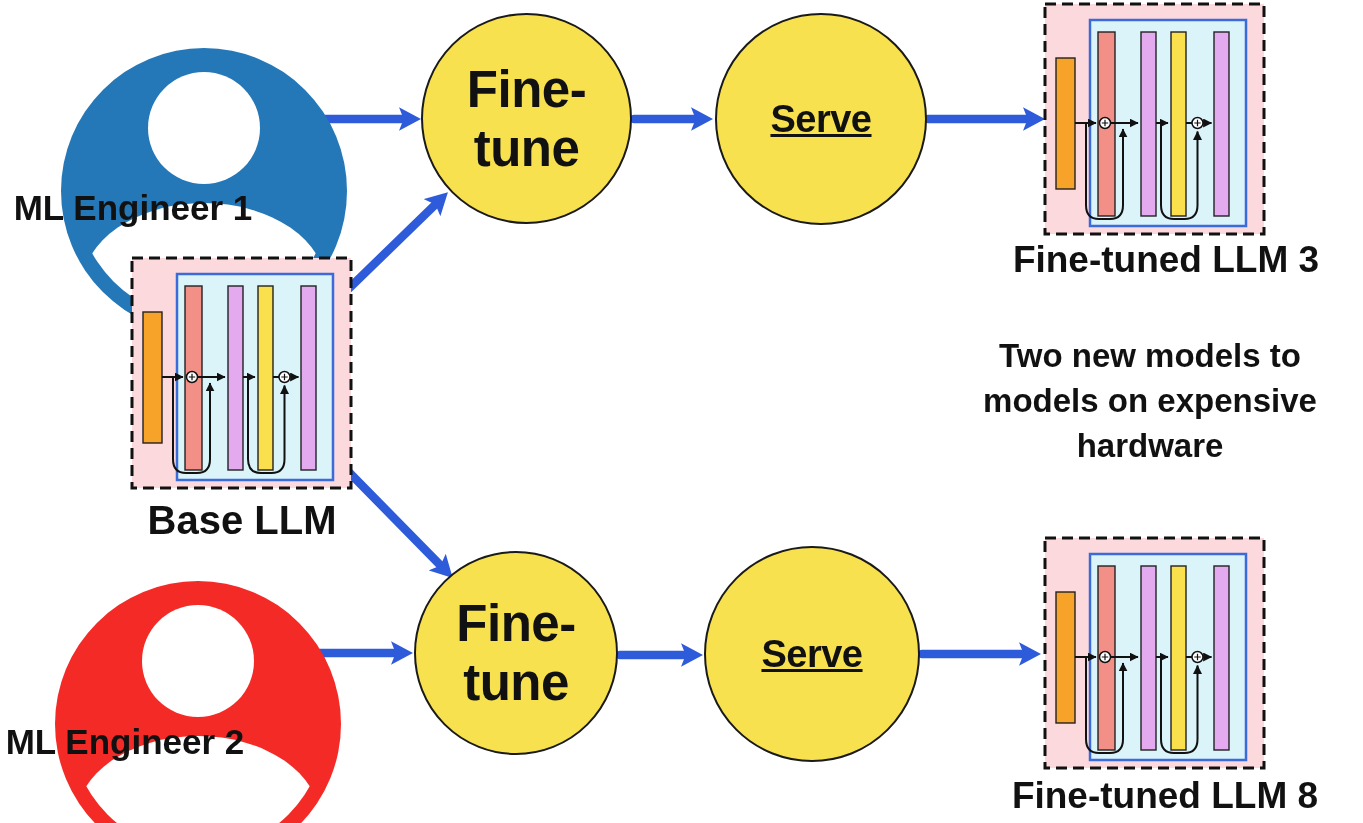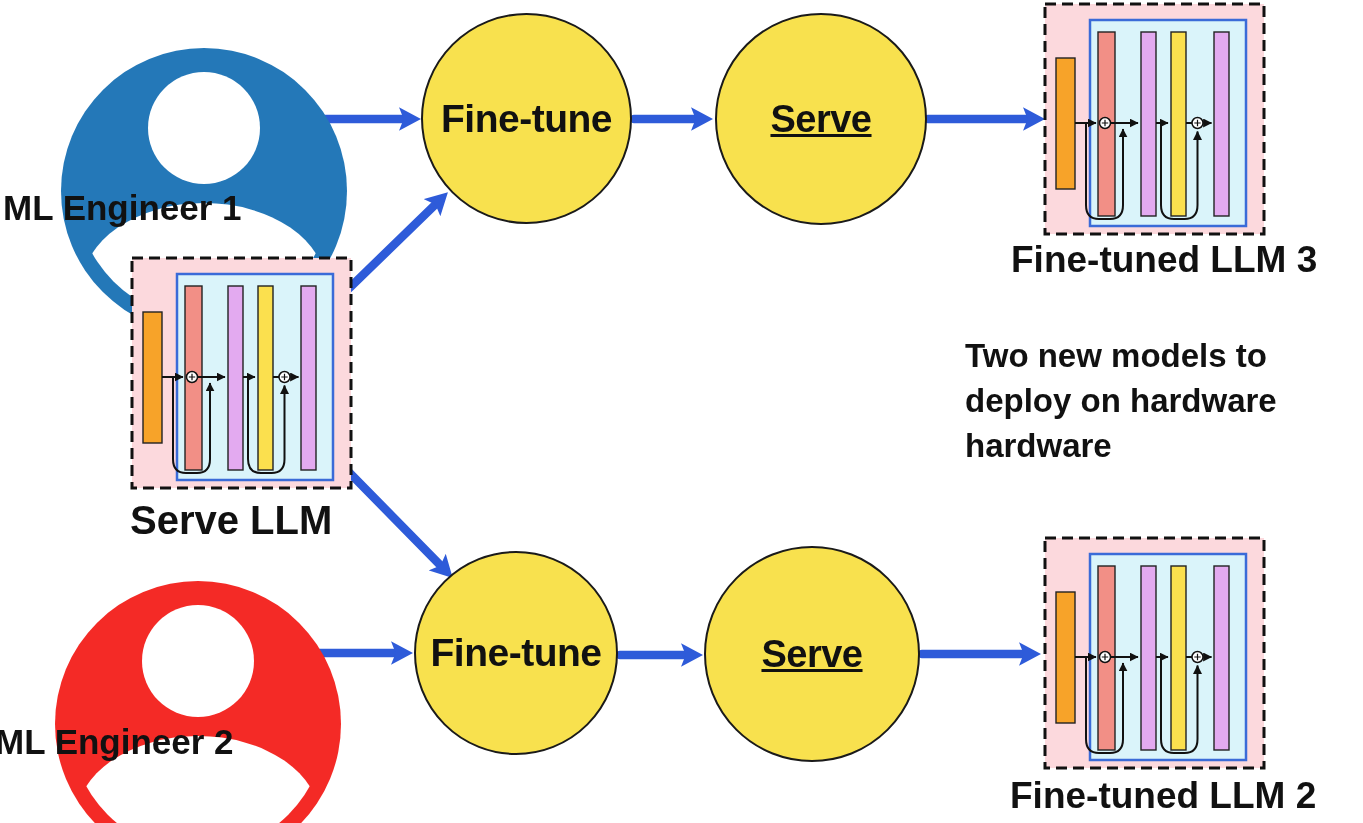--- a/index.html
+++ b/index.html
@@ -9,23 +9,23 @@
   }
   .layer{position:absolute;left:0;top:0;width:1363px;height:823px;}
   .node{position:absolute;}
   .circle-node{
     position:absolute;border-radius:50%;
     background:var(--process-yellow,#f8e14e);
     border:2px solid #1a1a1a;
     display:flex;align-items:center;justify-content:center;
     box-sizing:border-box;text-align:center;
   }
-  .circle-node .lbl{font-size:39px;letter-spacing:-0.5px;}
+  .circle-node .lbl{font-size:51px;letter-spacing:-0.5px;}
   .circle-node.small .lbl{font-size:38px;text-decoration:underline;}
-  .txt{position:absolute;text-align:left;line-height:1.15;}
+  .txt{position:absolute;text-align:center;line-height:1.15;}
   .eng-label{font-size:35px;width:260px;}
   .base-label{font-size:40px;width:224px;}
   .ft-label{font-size:37px;width:310px;}
   .annotation{font-size:33px;width:370px;line-height:1.36;}
   .llm-svg{display:block;}
 </style>
 </head>
 <body>
 
 <div class="canvas">
@@ -102,47 +102,47 @@
       </g>
     </svg>
   </div>
   <div class="txt eng-label" style="left:-5px;top:722px">ML Engineer 2</div>
 
   <div class="node" style="left:130px;top:256px">
     <svg class="llm-svg" width="223" height="234" viewBox="0 0 223 234">
       <use href="#llm-internal"></use>
     </svg>
   </div>
-  <div class="txt base-label" style="left:130px;top:497px">Serve LLM</div>
+  <div class="txt base-label" style="left:130px;top:497px">Base LLM</div>
 
   <div class="circle-node" style="left:421px;top:13px;width:211px;height:211px">
     <span class="lbl">Fine-tune</span>
   </div>
 
   <div class="circle-node small" style="left:715px;top:13px;width:212px;height:212px">
     <span class="lbl">Serve</span>
   </div>
 
   <div class="node" style="left:1043px;top:2px">
     <svg class="llm-svg" width="223" height="234" viewBox="0 0 223 234">
       <use href="#llm-internal"></use>
     </svg>
   </div>
   <div class="txt ft-label" style="left:1011px;top:239px">Fine-tuned LLM 3</div>
 
-  <div class="txt annotation" style="left:965px;top:334px">Two new models to deploy on hardware hardware</div>
+  <div class="txt annotation" style="left:965px;top:334px">Two new models to models on expensive hardware</div>
 
   <div class="circle-node" style="left:414px;top:551px;width:204px;height:204px">
     <span class="lbl">Fine-tune</span>
   </div>
 
   <div class="circle-node small" style="left:704px;top:546px;width:216px;height:216px">
     <span class="lbl">Serve</span>
   </div>
 
   <div class="node" style="left:1043px;top:536px">
     <svg class="llm-svg" width="223" height="234" viewBox="0 0 223 234">
       <use href="#llm-internal"></use>
     </svg>
   </div>
-  <div class="txt ft-label" style="left:1010px;top:775px">Fine-tuned LLM 2</div>
+  <div class="txt ft-label" style="left:1010px;top:775px">Fine-tuned LLM 8</div>
 
 </div>
 
 </body></html>

